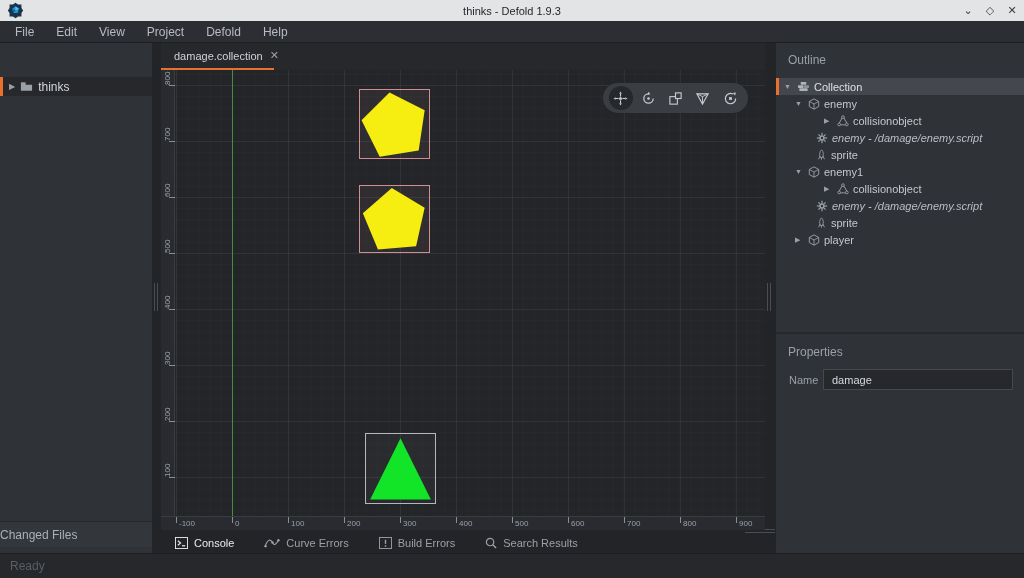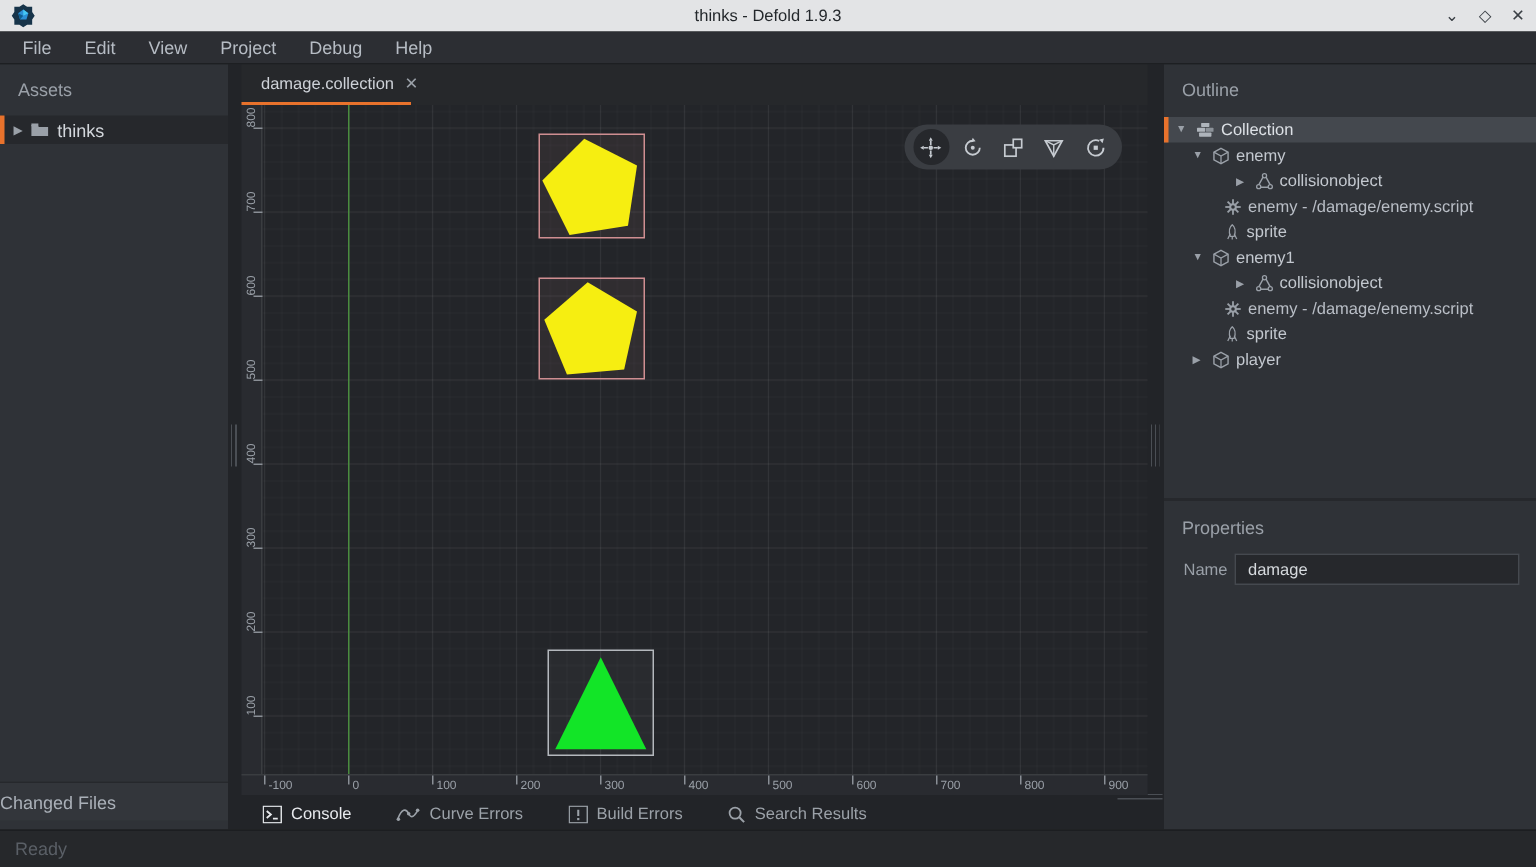--- a/index.html
+++ b/index.html
@@ -73,21 +73,21 @@
   .bottom-tabs { position:absolute; left:161px; top:532px; width:604px; height:21px;
     display:flex; align-items:center; gap:30px; padding-left:14px; }
   .btab { display:flex; align-items:center; gap:6px; font-size:11px; color:#9ba1a8; }
   .btab.active { color:#e8eaee; }
   
   .right-panel { left:776px; top:43px; width:248px; height:510px; }
   .otree { position:absolute; left:0; top:35px; width:248px; }
   .orow { height:17px; display:flex; align-items:center; gap:4px; font-size:11px; color:#c3c8cf; padding-left:8px; }
   .orow .caret { font-size:7px; color:#9aa0a8; width:9px; display:inline-block; }
   .orow.sel { background:#44484e; border-left:3px solid #e8722c; padding-left:5px; color:#dce0e5; }
-  .orow.italic .olabel { color:#b9bec6; }
+  .orow.italic .olabel { font-style:italic; color:#b9bec6; }
   .ind1 { padding-left:19px; } .ind2 { padding-left:48px; }
   .props-divider { position:absolute; left:0; top:289px; width:248px; height:2px; background:#26282c; }
   .props-header { position:absolute; left:0; top:292px; width:248px; }
   .prop-row { position:absolute; left:0; top:326px; width:248px; display:flex; align-items:center; }
   .prop-label { font-size:11px; color:#9aa0a8; width:34px; margin-left:13px; }
   .prop-input { width:190px; height:21px; background:#26282c; border:1px solid #45494f; color:#d6dade;
     font-size:11px; padding:0 8px; font-family:"Liberation Sans",sans-serif; }
   
   .statusbar { position:absolute; left:0; top:553px; width:1024px; height:25px; background:#26282b;
     border-top:1px solid #1c1e21; display:flex; align-items:center; }
@@ -112,26 +112,25 @@
       <span class="wctl">◇</span>
       <span class="wctl">✕</span>
     </div>
   </div>
 
   <div class="menubar">
     <span class="menu-item">File</span>
     <span class="menu-item">Edit</span>
     <span class="menu-item">View</span>
     <span class="menu-item">Project</span>
-    <span class="menu-item">Debug</span>
+    <span class="menu-item">Defold</span>
     <span class="menu-item">Help</span>
   </div>
 
   <div class="panel left-panel">
-    <div class="panel-header">Assets</div>
     <div class="asset-row">
       <span class="caret">▶</span>
       <svg width="13" height="11" viewBox="0 0 14 11" class="icon-svg">
         <path d="M1 2 L5 2 L6.5 3.5 L13 3.5 L13 10 L1 10 Z" fill="#9aa0a8"></path>
         <rect x="1" y="1" width="5" height="2" fill="#9aa0a8"></rect>
       </svg>
       <span class="asset-label">thinks</span>
     </div>
     <div class="changed-files">Changed Files</div>
   </div>

